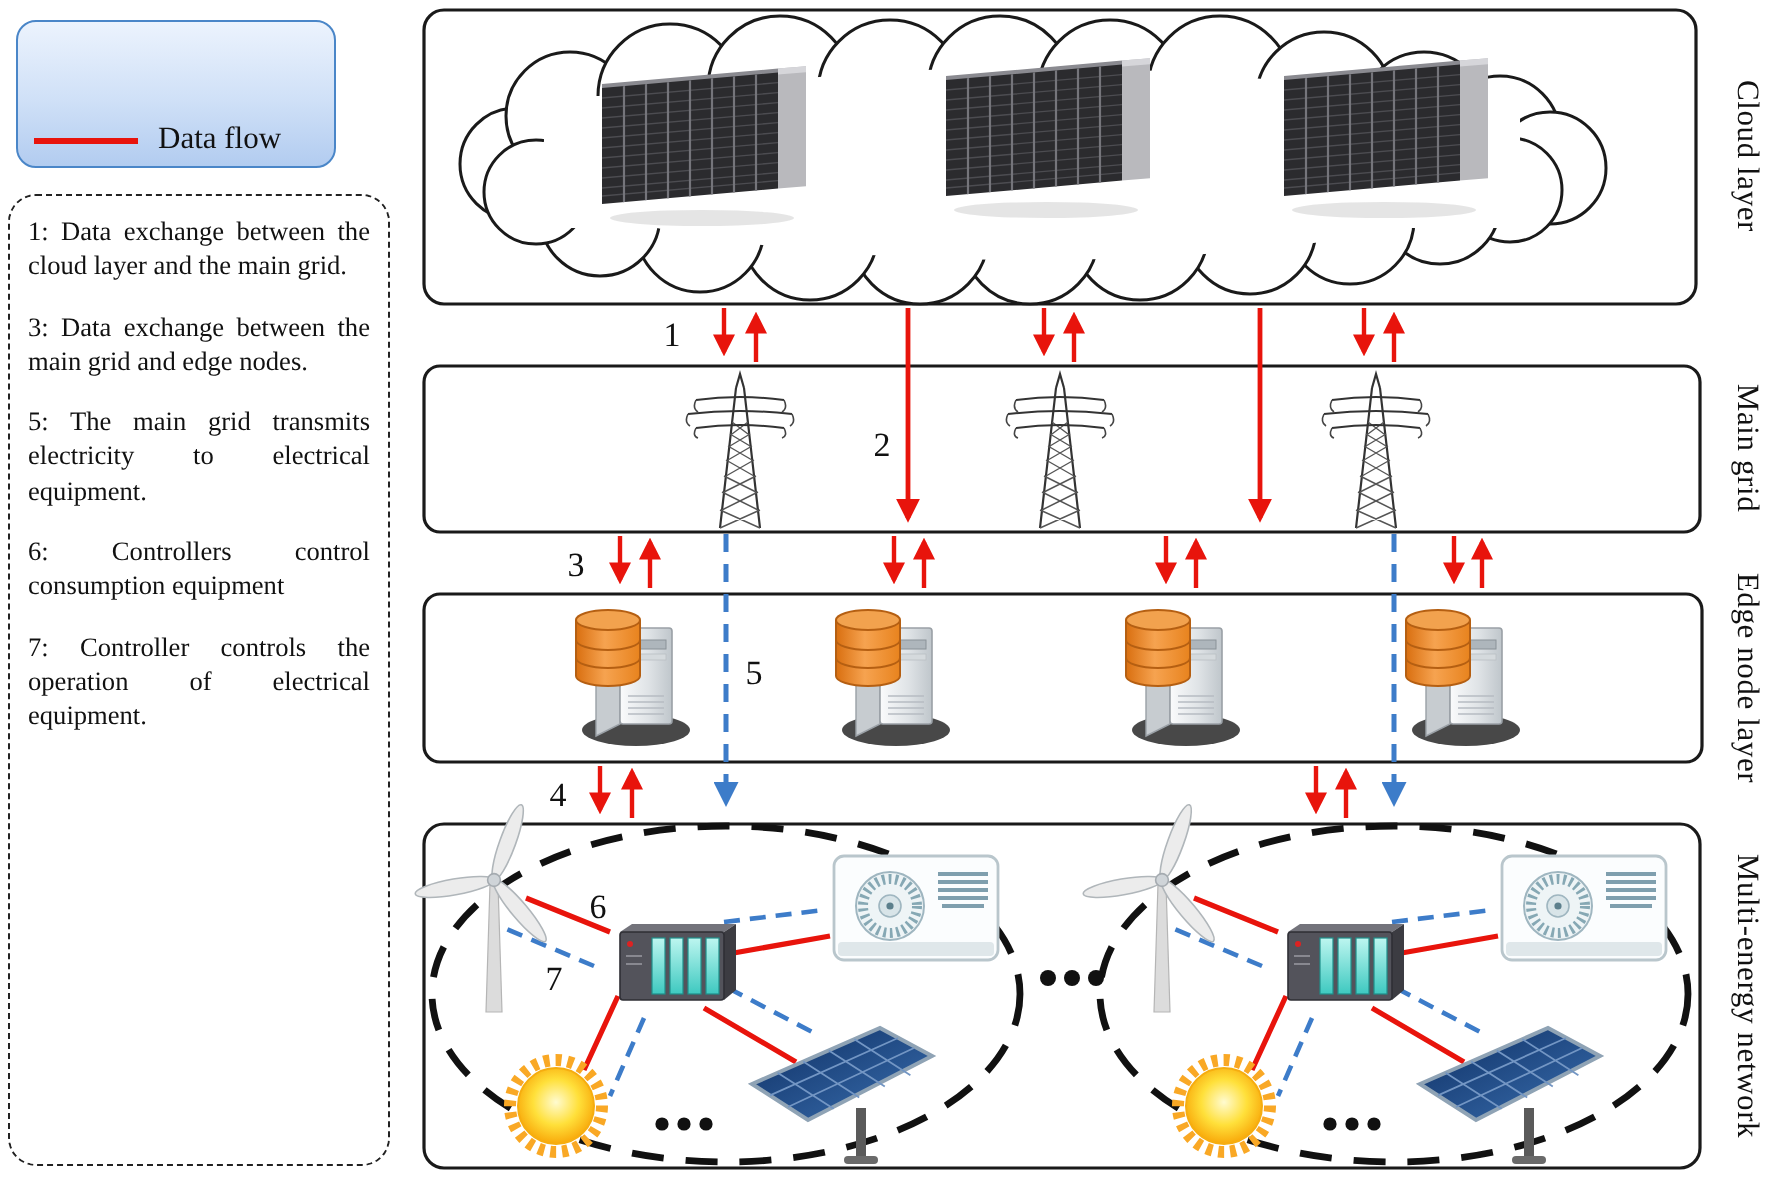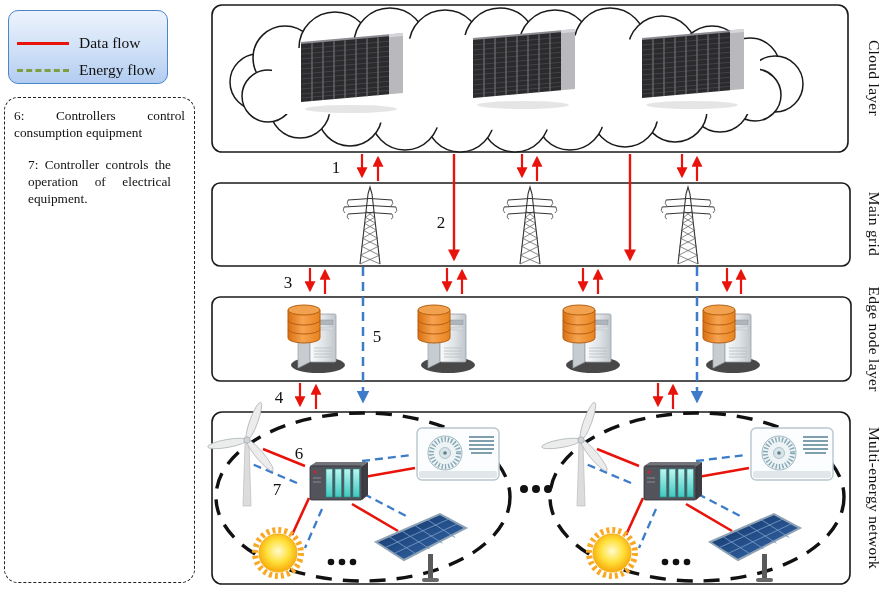--- a/index.html
+++ b/index.html
@@ -14,21 +14,21 @@
   .legend-row{display:flex;align-items:center;gap:10px;}
   .swatch{width:52px;flex:0 0 52px;height:0;}
   .swatch.red{border-top:3px solid #e8140c;}
   .swatch.green{border-top:3px dashed #7f9e3f;}
   .legend-label{font-size:15.5px;color:#111;}
   .notes{position:absolute;left:4px;top:97px;width:191px;height:486px;
          border:1.8px dashed #222;border-radius:14px;background:#fff;
          padding:9px 9px 6px 9px;box-sizing:border-box;
          font-size:13.3px;line-height:1.3;text-align:justify;color:#111;}
   .notes p{margin:0 0 13px 0;}
-  .notes p:last-child{margin:14px;}
+  .notes p:last-child{margin:0;}
 </style>
 </head>
 <body>
 
 <div class="canvas">
 
   <svg width="886" height="590" viewBox="0 0 886 590">
     <defs>
       <marker id="arRed" viewBox="0 0 10 10" refX="8" refY="5" markerWidth="5" markerHeight="5" orient="auto">
         <path d="M0,0 L10,5 L0,10 z" fill="#e8140c"></path>
@@ -259,24 +259,23 @@
     <text transform="rotate(90 869 224)" x="869" y="224" font-size="15.5" text-anchor="middle" letter-spacing="0.3">Main grid</text>
     <text transform="rotate(90 869 339)" x="869" y="339" font-size="15.5" text-anchor="middle" letter-spacing="0.3">Edge node layer</text>
     <text transform="rotate(90 869 498)" x="869" y="498" font-size="15.5" text-anchor="middle" letter-spacing="0.3">Multi-energy network</text>
   </svg>
 
   <div class="legend">
     <div class="legend-row">
       <span class="swatch red"></span>
       <span class="legend-label">Data flow</span>
     </div>
-    <div class="legend-row">
-      <span class="swatch green"></span>
-      <span class="legend-label">Energy flow</span>
-    </div>
   </div>
 
   <div class="notes">
+    <p>1: Data exchange between the cloud layer and the main grid.</p>
+    <p>3: Data exchange between the main grid and edge nodes.</p>
+    <p>5: The main grid transmits electricity to electrical equipment.</p>
     <p>6: Controllers control consumption equipment</p>
     <p>7: Controller controls the operation of electrical equipment.</p>
   </div>
 
 </div>
 
 </body></html>

